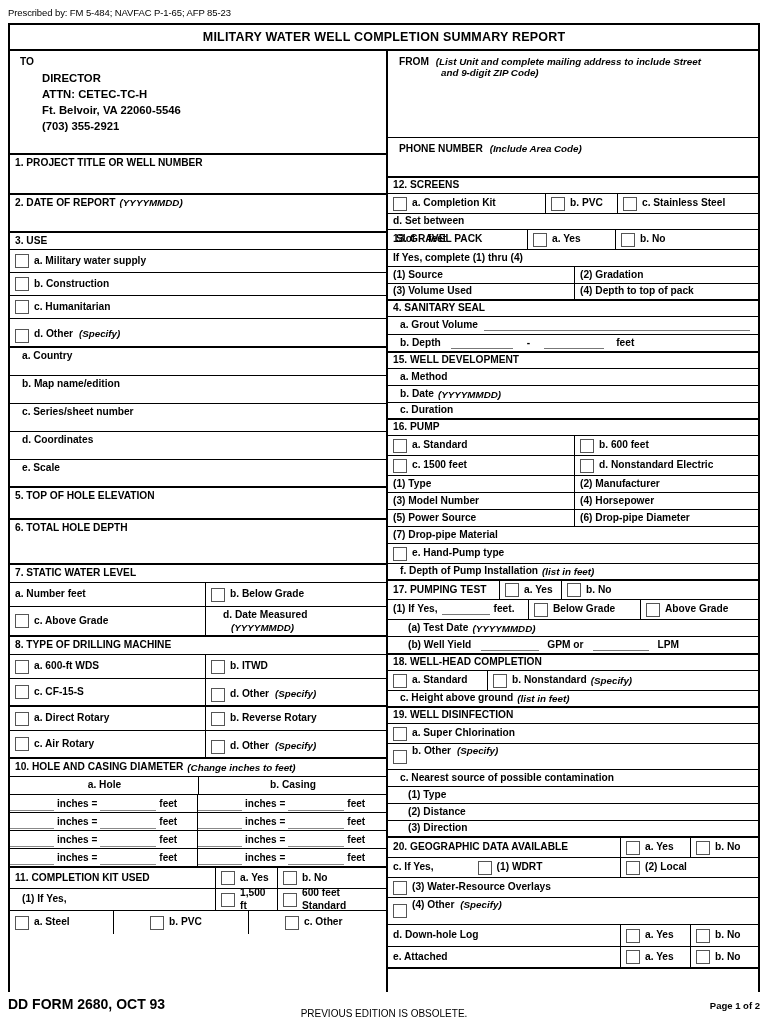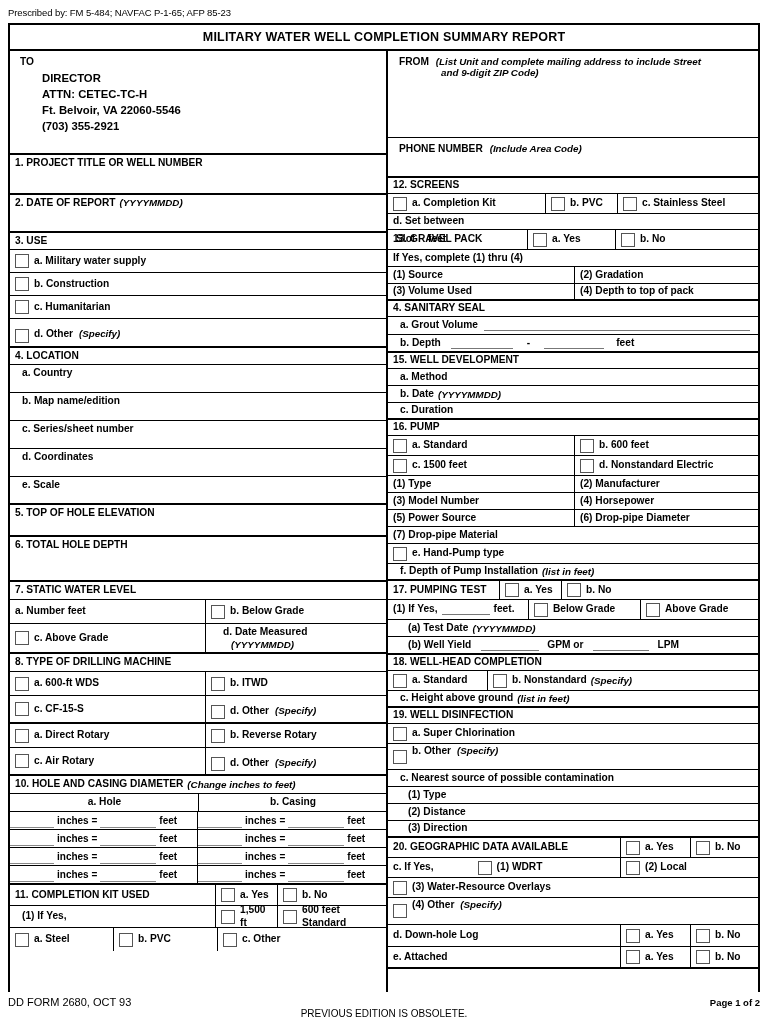--- a/index.html
+++ b/index.html
@@ -43,21 +43,21 @@
   .col-right { width: 370px; }
 
   
   .r {
     border-bottom: 1px solid #000;
     position: relative;
     display: flex;
     align-items: stretch;
   }
   .r.thick { border-bottom: 2px solid #000; }
-  .r.nb { border-bottom: none; }
+  .r.nb { border-bottom: none; gap: 31px; }
 
   .cell {
     position: relative;
     padding: 2px 4px 2px 5px;
     font-size: 10.2px;
     font-weight: bold;
     flex: 1;
     display: flex;
     align-items: flex-start;
   }
@@ -117,21 +117,21 @@
   .overlap .ov2 { position: absolute; left: 35px; top: 0; }
 
   .footer {
     margin: 0 8px;
     width: 752px;
     display: flex;
     align-items: baseline;
     padding-top: 4px;
     position: relative;
   }
-  .ff-left { font-size: 11px; font-weight: normal; text-align: center; }
+  .ff-left { font-size: 14px; font-weight: bold; text-align: center; }
   .ff-mid { position: absolute; left: 50%; transform: translateX(-50%); top: 16px; font-size: 10px; }
   .ff-right { margin-left: auto; font-size: 9.5px; font-weight: bold; }
 </style>
 </head>
 <body>
 
 <div class="page">
 
   <div class="prescribed">Prescribed by: FM 5-484; NAVFAC P-1-65; AFP 85-23</div>
 
@@ -196,25 +196,20 @@
         <div class="r thick" style="height:29px;">
           <div class="cell" style="align-items:flex-end; padding-bottom:3px;">
             <span class="cb"></span>
             <span style="padding-bottom:2px;">
               <span class="lbl">d. Other</span>
               <span class="ital" style="margin-left:3px;">(Specify)</span>
             </span>
           </div>
         </div>
 
-        <div class="r" style="height:17px;">
-          <div class="cell mid">
-              <span class="lbl">4. LOCATION</span>
-            </div>
-        </div>
         <div class="r" style="height:28px;">
           <div class="cell indent1">
               <span class="lbl">a. Country</span>
             </div>
         </div>
         <div class="r" style="height:28px;">
           <div class="cell indent1">
               <span class="lbl">b. Map name/edition</span>
             </div>
         </div>

